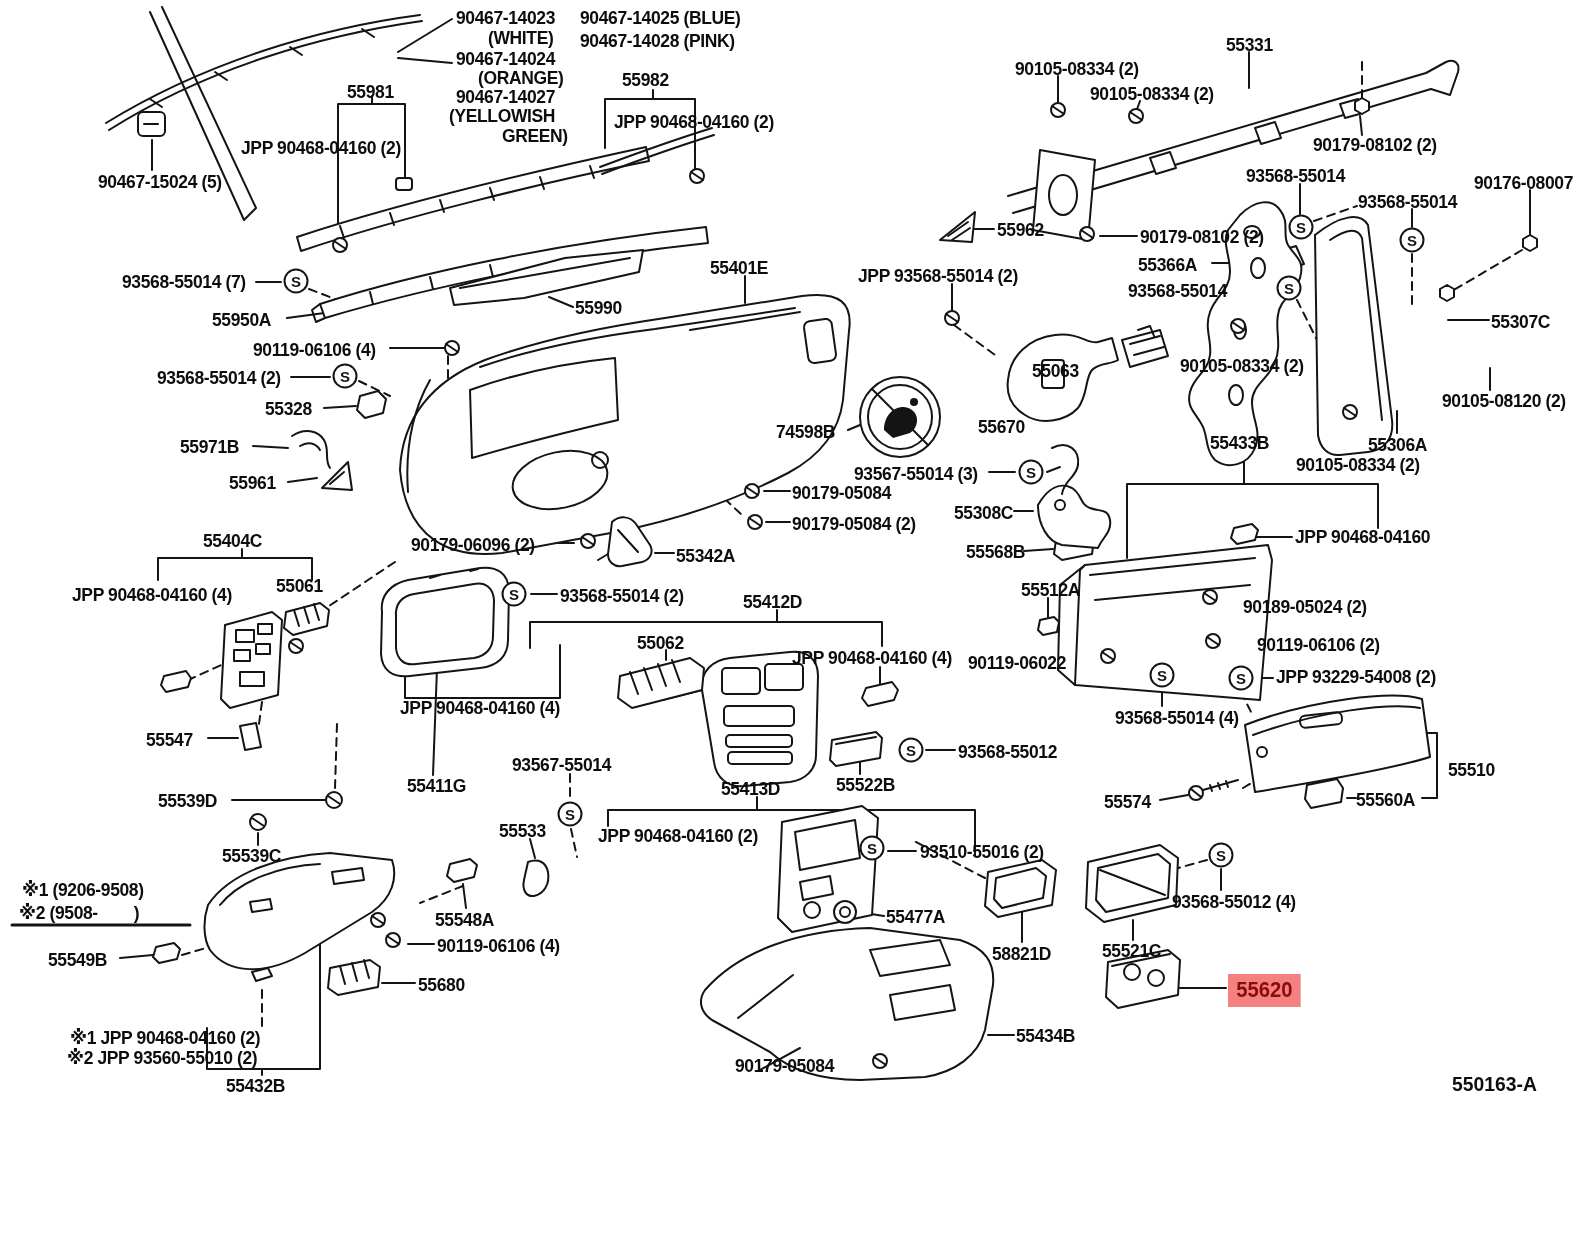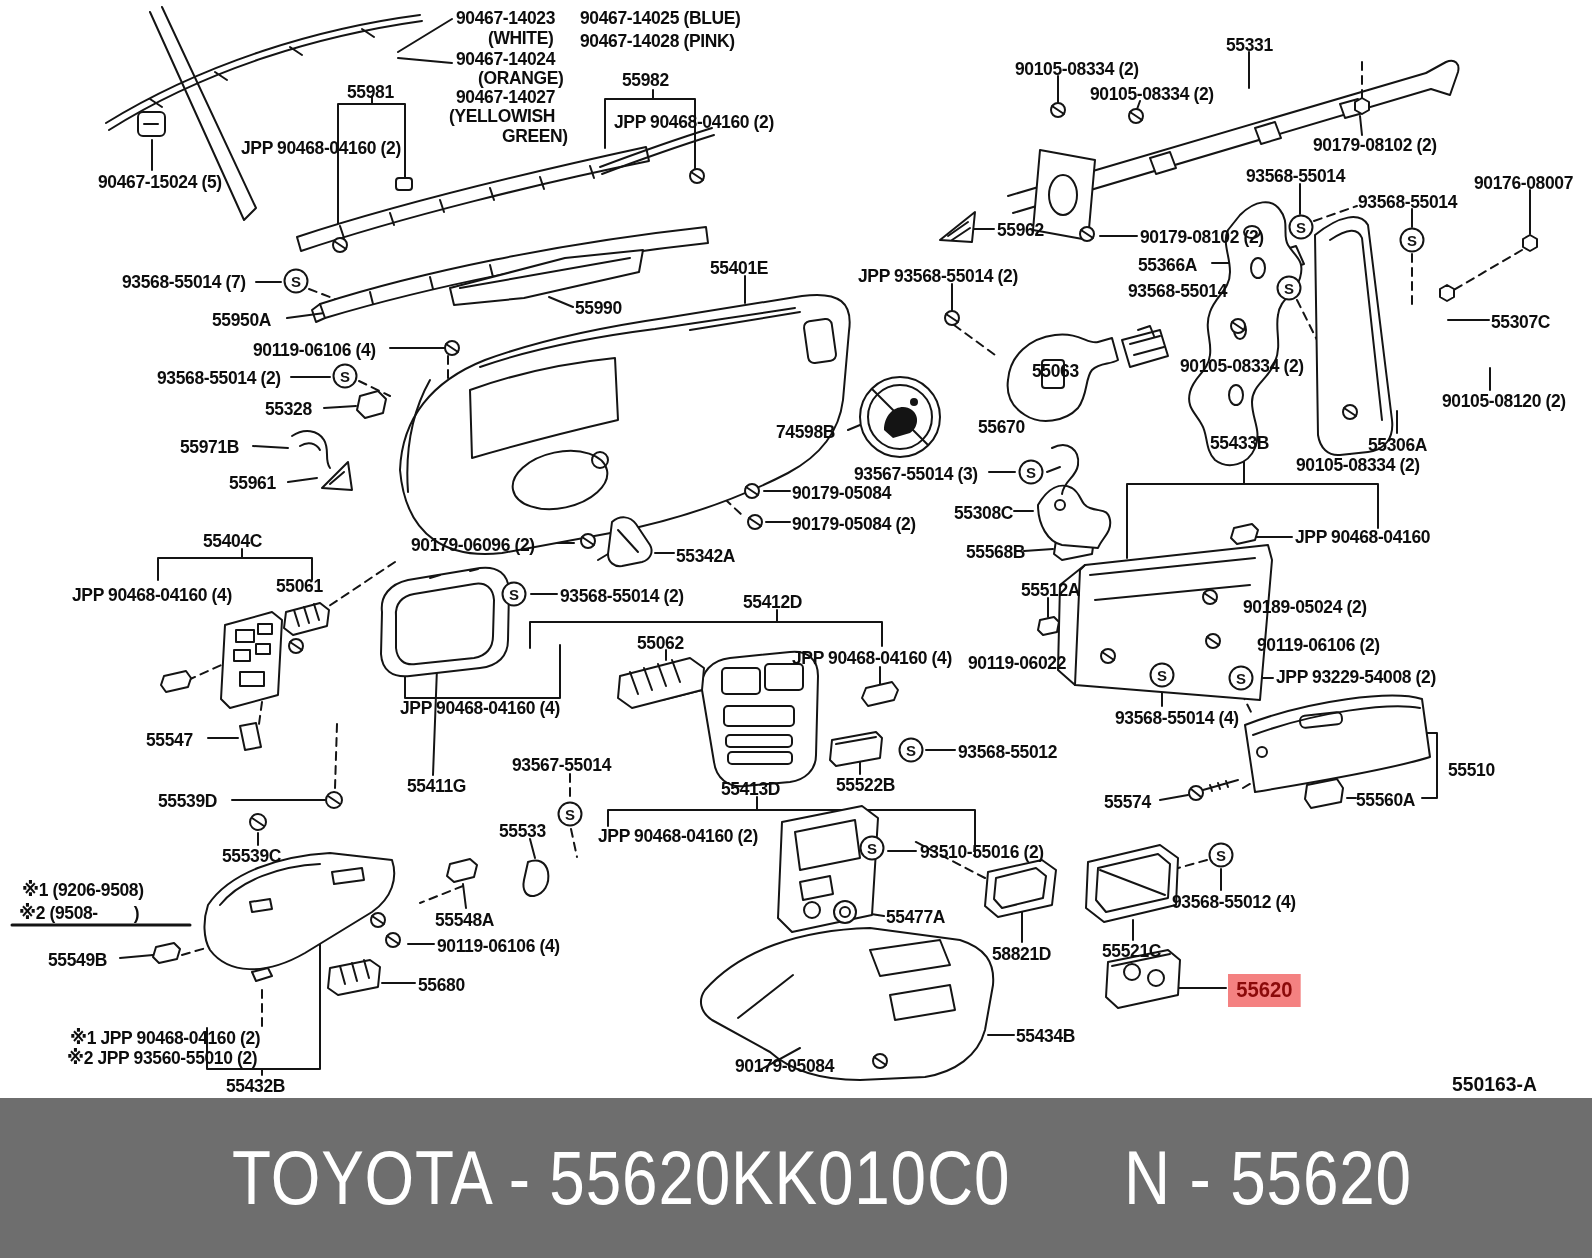--- a/index.html
+++ b/index.html
@@ -341,17 +341,13 @@
       <div class="scircle" style="left: 1221px; top: 855px;">S</div>
       <div class="scircle" style="left: 1162px; top: 675px;">S</div>
       <div class="scircle" style="left: 1241px; top: 678px;">S</div>
       <div class="scircle" style="left: 1301px; top: 227px;">S</div>
       <div class="scircle" style="left: 1412px; top: 240px;">S</div>
       <div class="scircle" style="left: 1289px; top: 288px;">S</div>
     </div>
 
   <div class="diagcode">550163-A</div>
 
-  <div class="banner">
-    <div class="bt left">TOYOTA - 55620KK010C0</div>
-    <div class="bt right">N - 55620</div>
-  </div>
 </div>
 
 </body></html>

